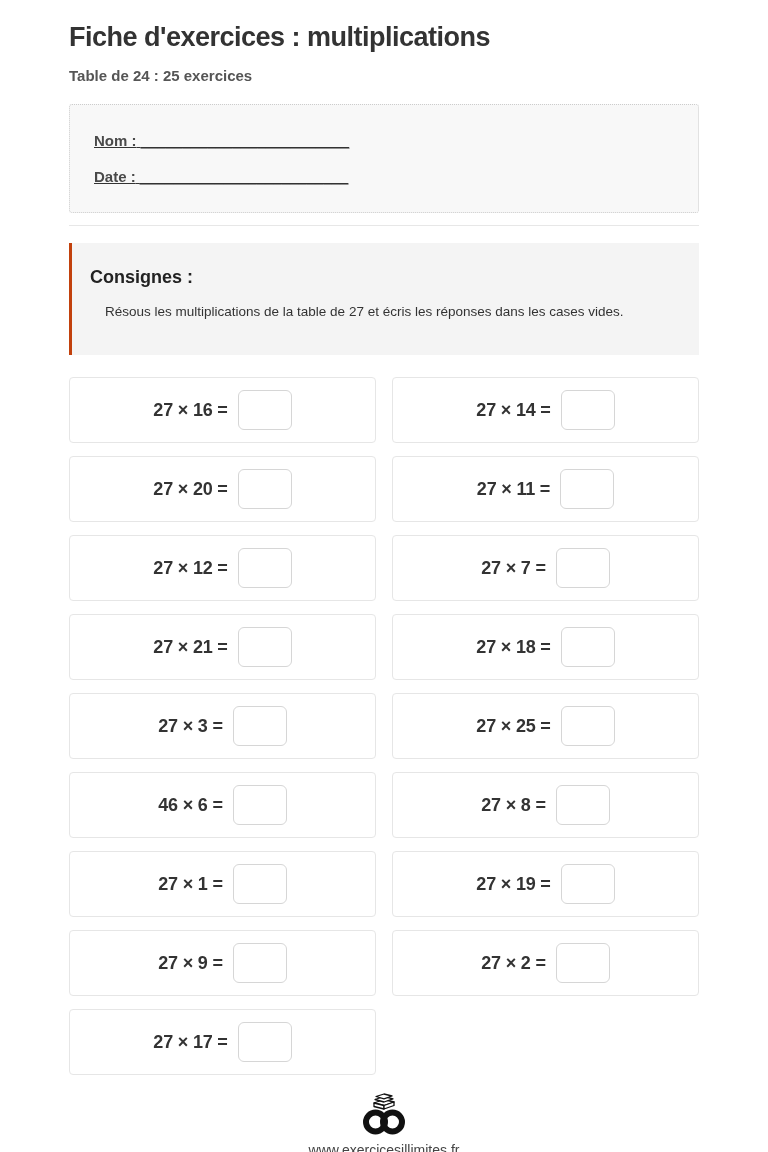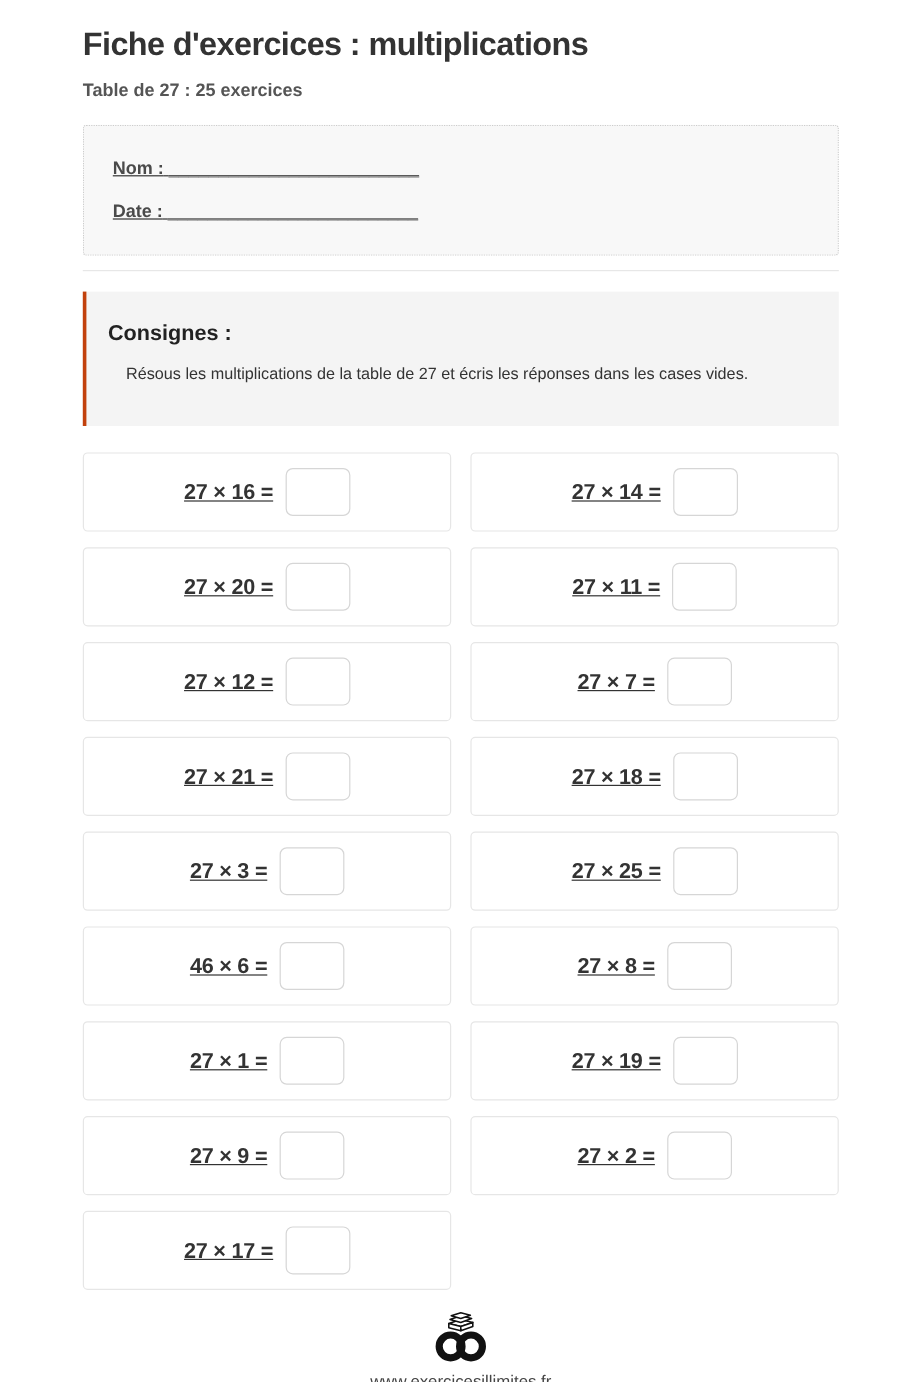--- a/index.html
+++ b/index.html
@@ -78,21 +78,20 @@
   }
   .card {
     height: 66px;
     background: #ffffff;
     border: 1px solid #e6e6e6;
     border-radius: 4px;
     display: flex;
     align-items: center;
     justify-content: center;
     gap: 10px;
-    text-decoration: underline;
   }
   .expr {
     font-size: 18px;
     font-weight: 700;
     color: #333333;
     letter-spacing: -0.2px;
   }
   .answer {
     width: 54px;
     height: 40px;
@@ -115,21 +114,21 @@
     color: #444444;
   }
 </style>
 </head>
 <body>
 
 <div class="container">
 
   <header class="header">
     <h1 class="title">Fiche d'exercices : multiplications</h1>
-    <h2 class="subtitle">Table de 27 : 25 exercices</h2>
+    <h2 class="subtitle">Table de 24 : 25 exercices</h2>
   </header>
 
   <section class="identity-box">
     <div class="identity-row">
       <span>Nom :</span>
       <span class="blank-line">_________________________</span>
     </div>
     <div class="identity-row">
       <span>Date :</span>
       <span class="blank-line">_________________________</span>

